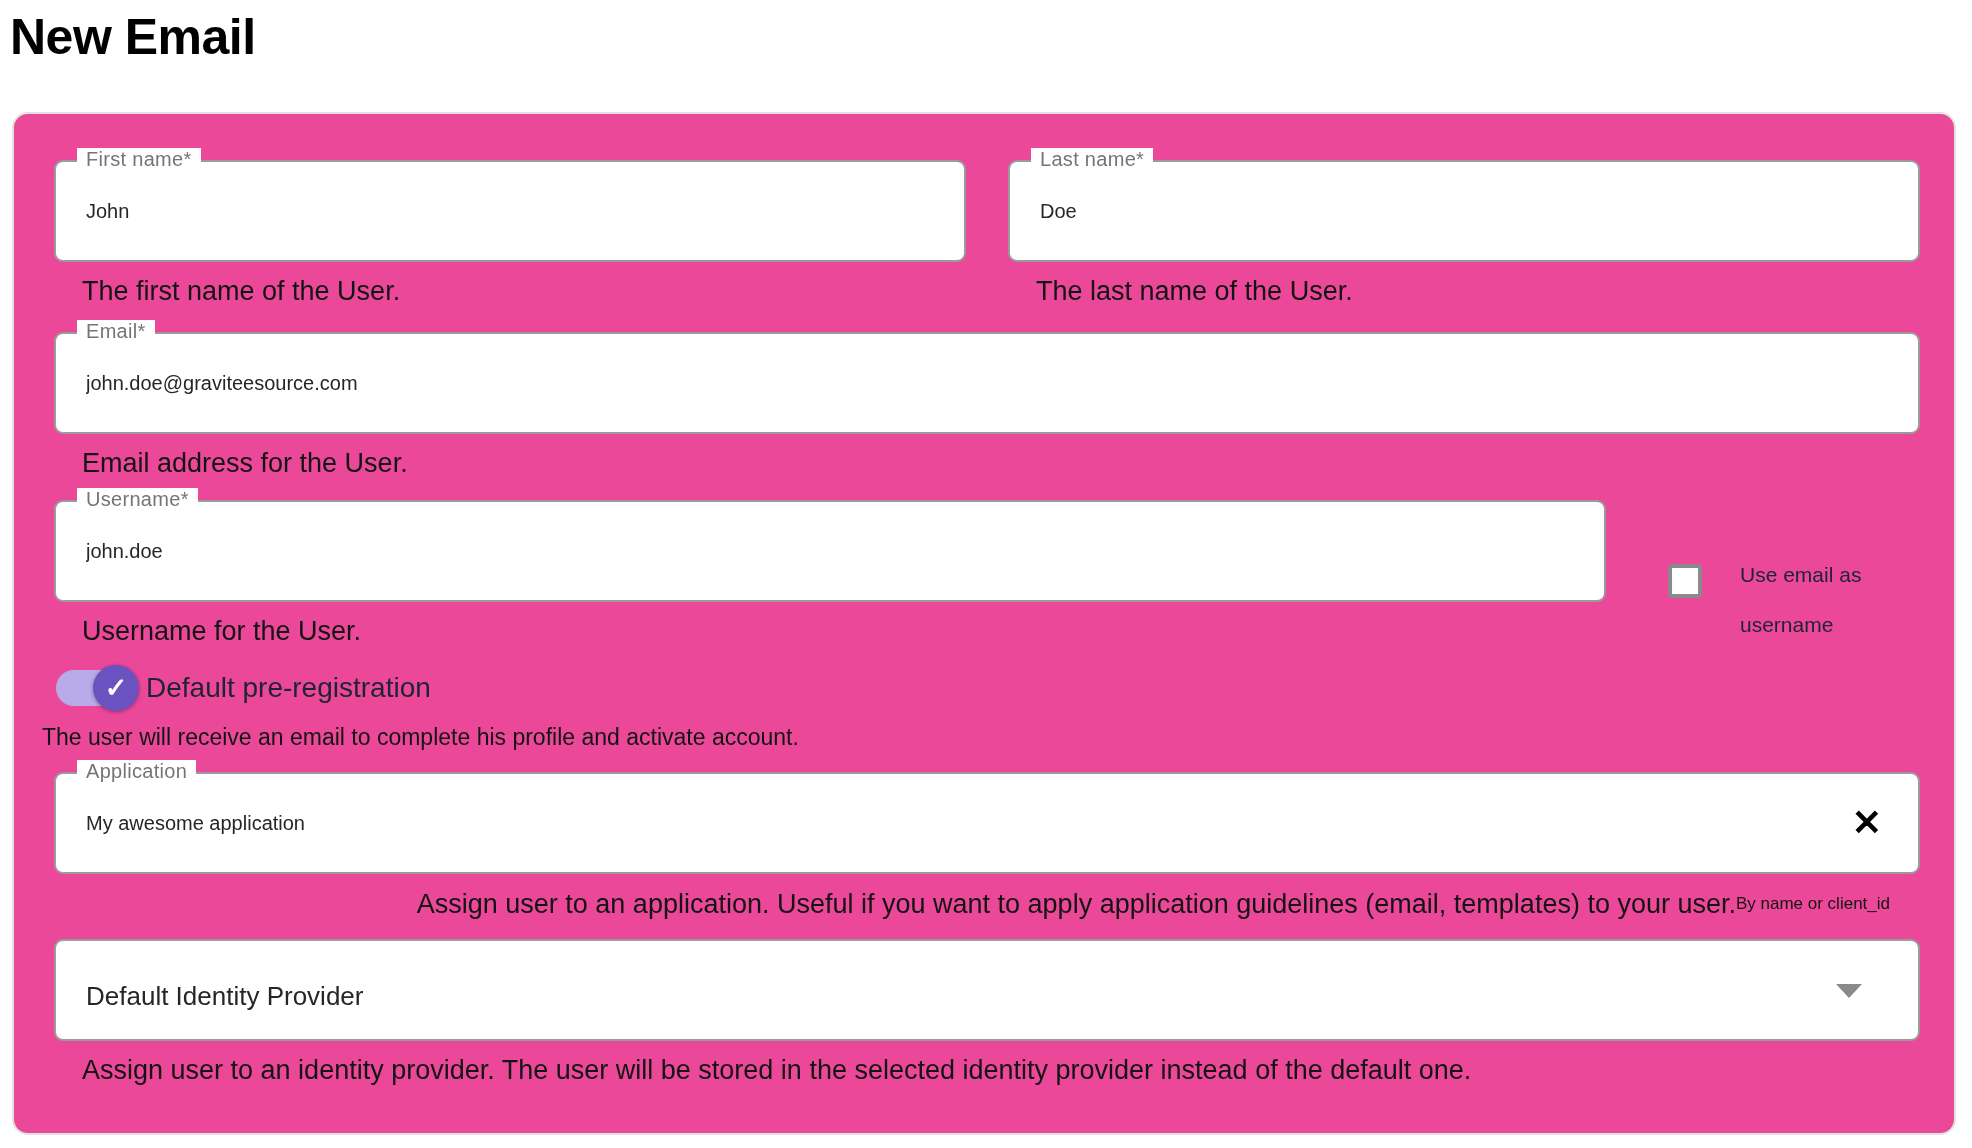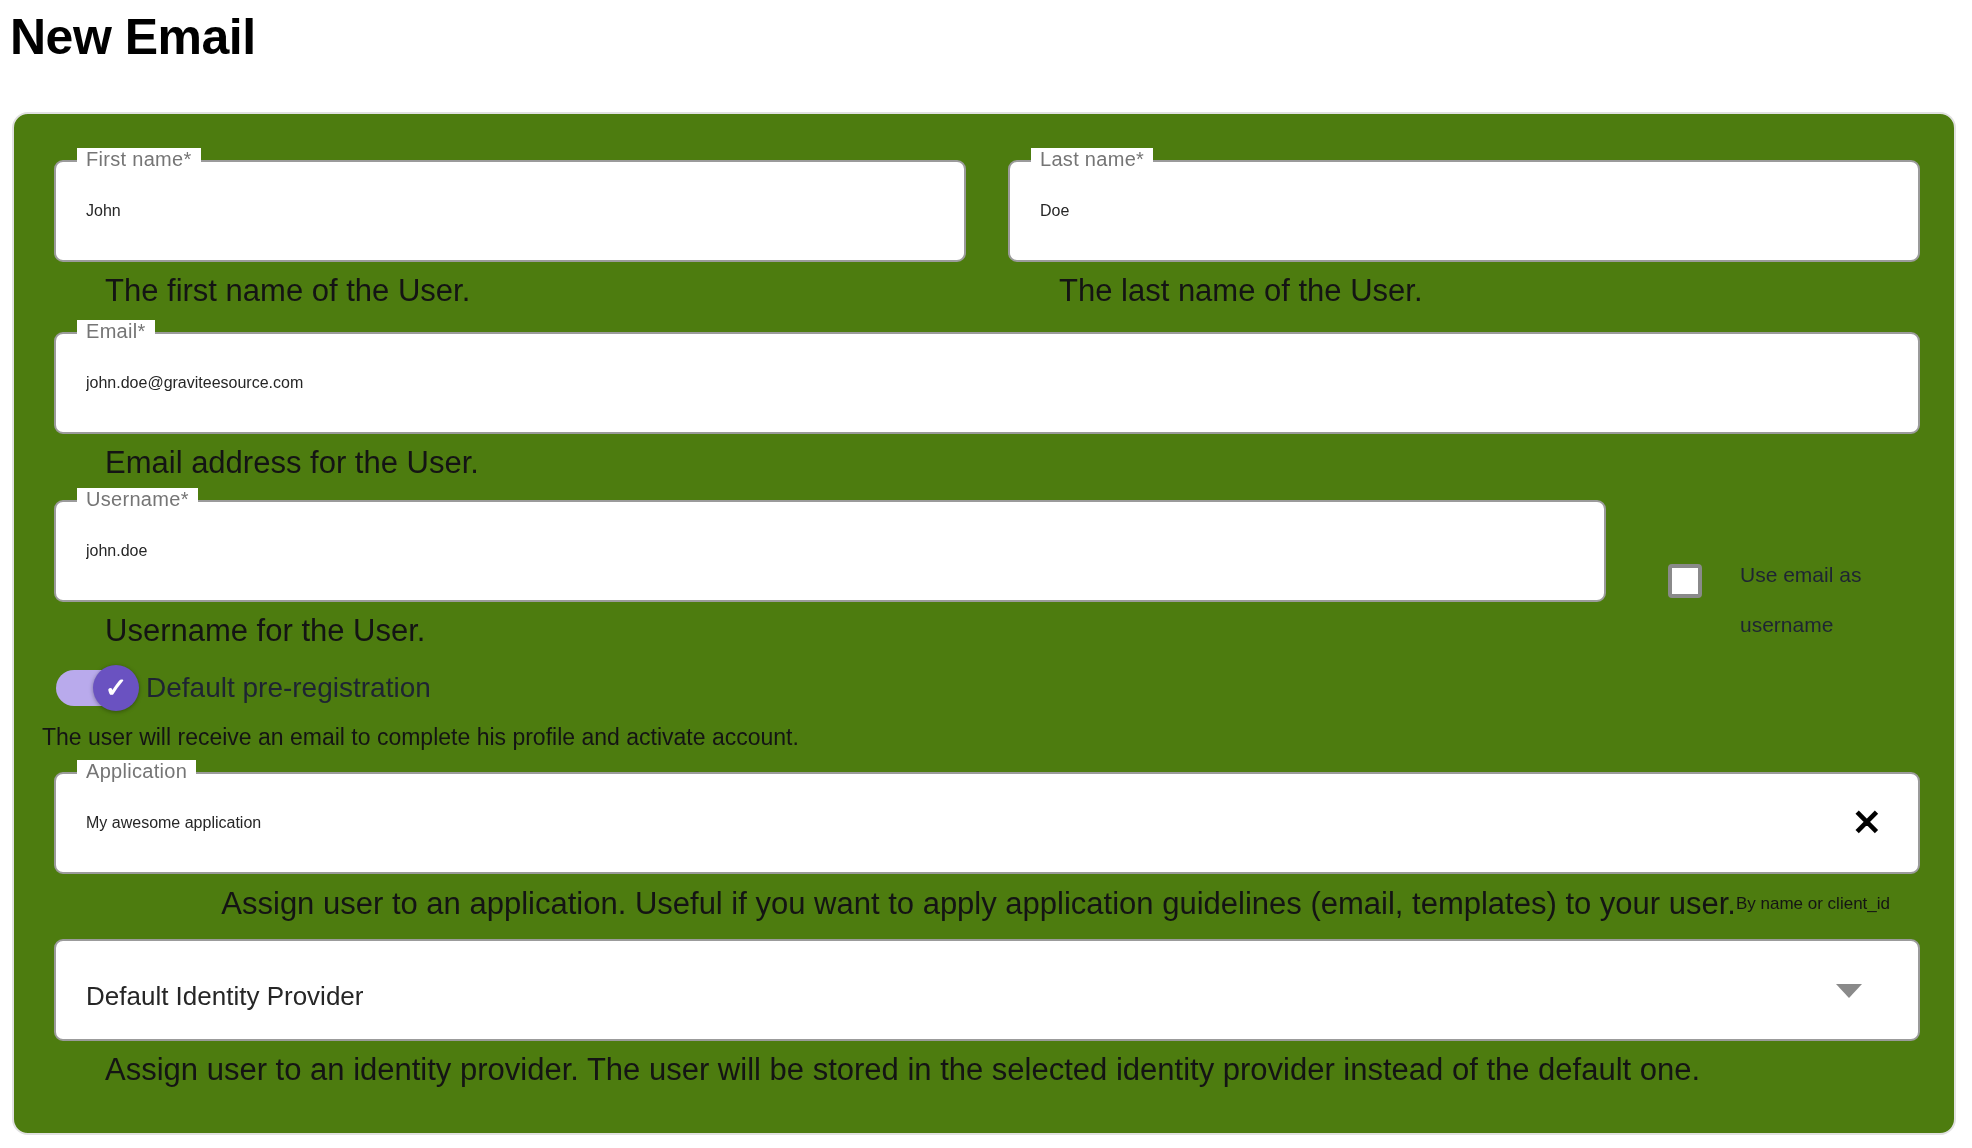--- a/index.html
+++ b/index.html
@@ -12,44 +12,44 @@
     overflow: hidden;
   }
   .page-title {
     font-size: 50px; font-weight: 700; color: #000;
     margin: 8px 0 0 10px; letter-spacing: -0.5px;
   }
   .card {
     width: 1944px; margin: 46px 14px 0 12px;
     border: 2px solid #e1e1e1; border-radius: 16px;
     padding: 46px 34px 50px 40px;
-    background: #4d7c0f;
+    background: #ec4899;
   }
   
   .mfield {
     position: relative; height: 102px;
     border: 2px solid #9b9b9b; border-radius: 9px;
     display: flex; align-items: center;
     padding: 0 28px 0 30px; background: #fff;
   }
   .flabel {
     position: absolute; top: -14px; left: 21px;
     background: #fff; padding: 0 9px;
     font-size: 20px; color: #757575; letter-spacing: 0.3px;
     white-space: nowrap;
   }
   .mfield input {
     border: 0; outline: 0; padding: 0; margin: 0; width: 100%;
     font-family: "Liberation Sans", sans-serif;
-    font-size: 16px; font-weight: 500; color: #262626;
+    font-size: 20px; font-weight: 500; color: #262626;
     background: transparent;
   }
   .hint {
-    font-size: 31px; color: #141414; line-height: 26px;
-    margin: 16px 0 0 51px;
+    font-size: 27px; color: #141414; line-height: 26px;
+    margin: 16px 0 0 28px;
   }
   .names-row { display: flex; gap: 42px; }
   .names-row .fgroup { width: 912px; }
   .email-group { margin-top: 28px; }
   .username-row { margin-top: 24px; display: flex; }
   .username-group { width: 1557px; }
   .checkbox-group { margin-left: 62px; margin-top: 50px; display: flex; align-items: flex-start; cursor: pointer; }
   .checkbox-box {
     width: 34px; height: 34px; margin-top: 14px;
     border: 4px solid #8a8a8a; border-radius: 4px; background: #fff;

